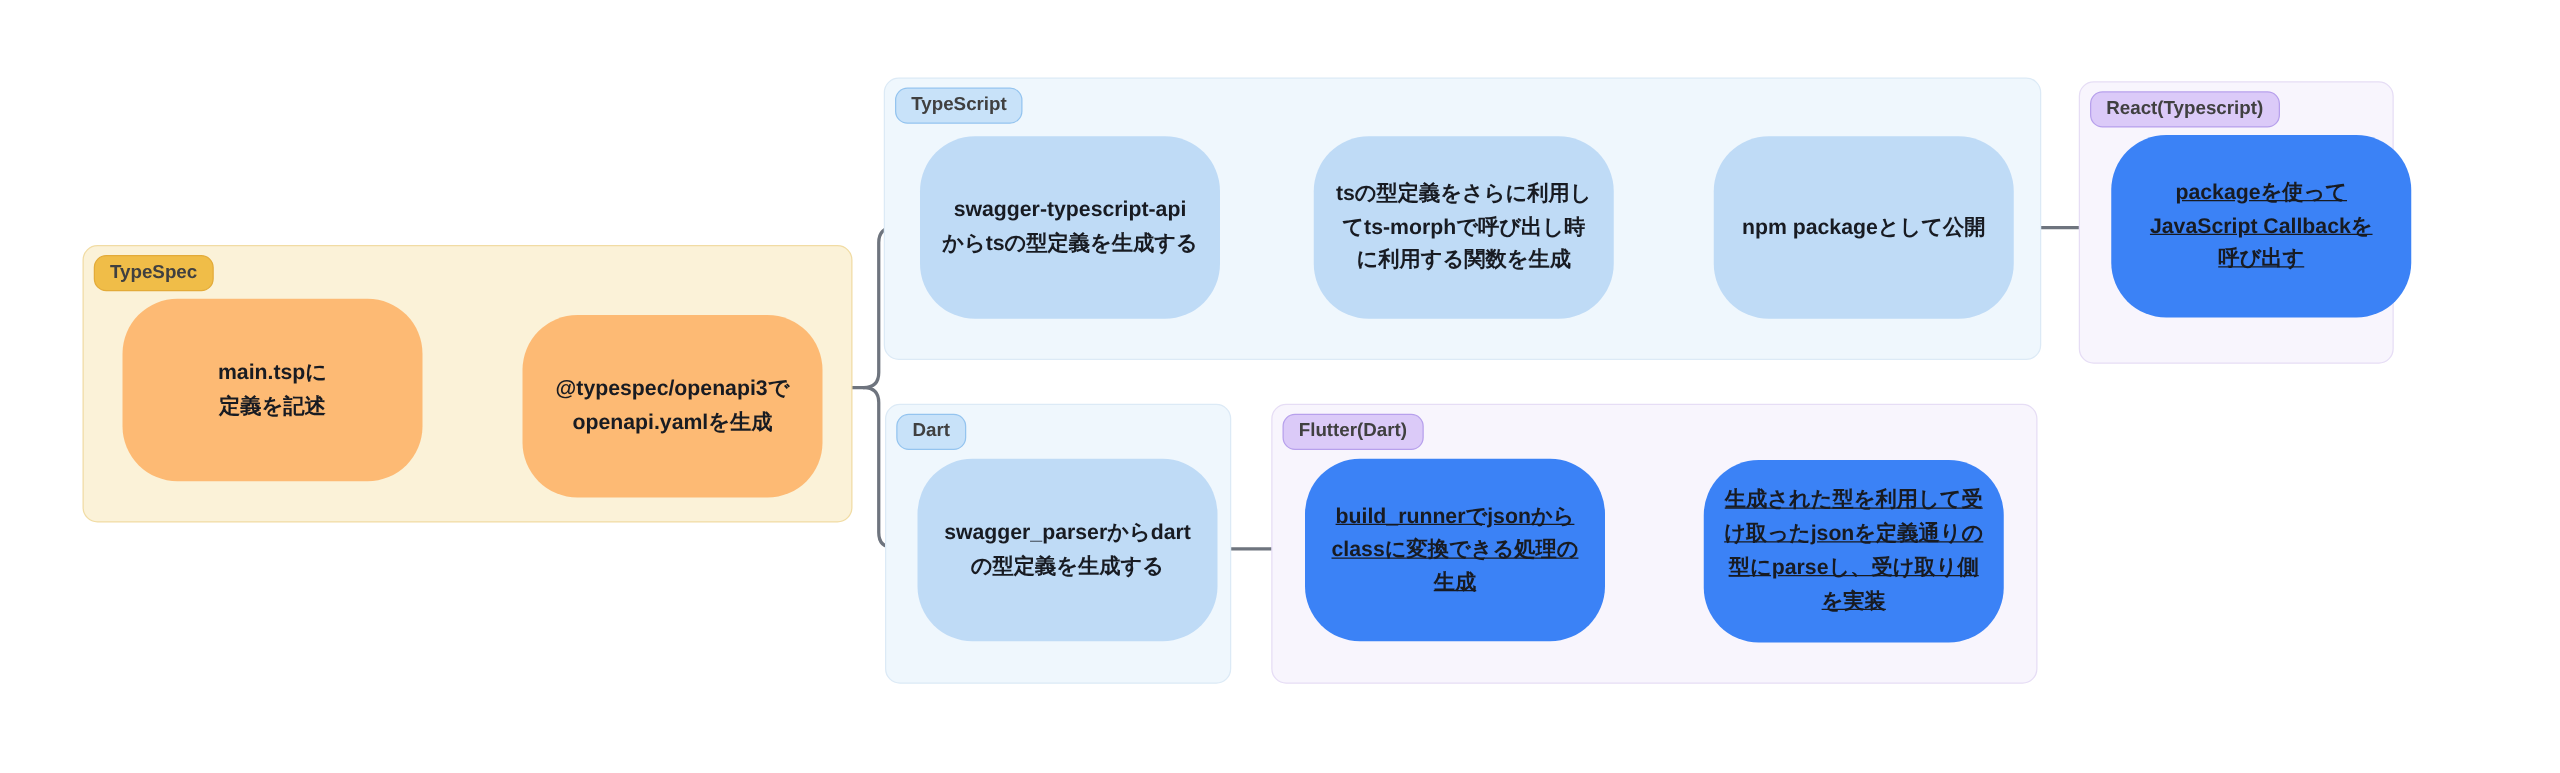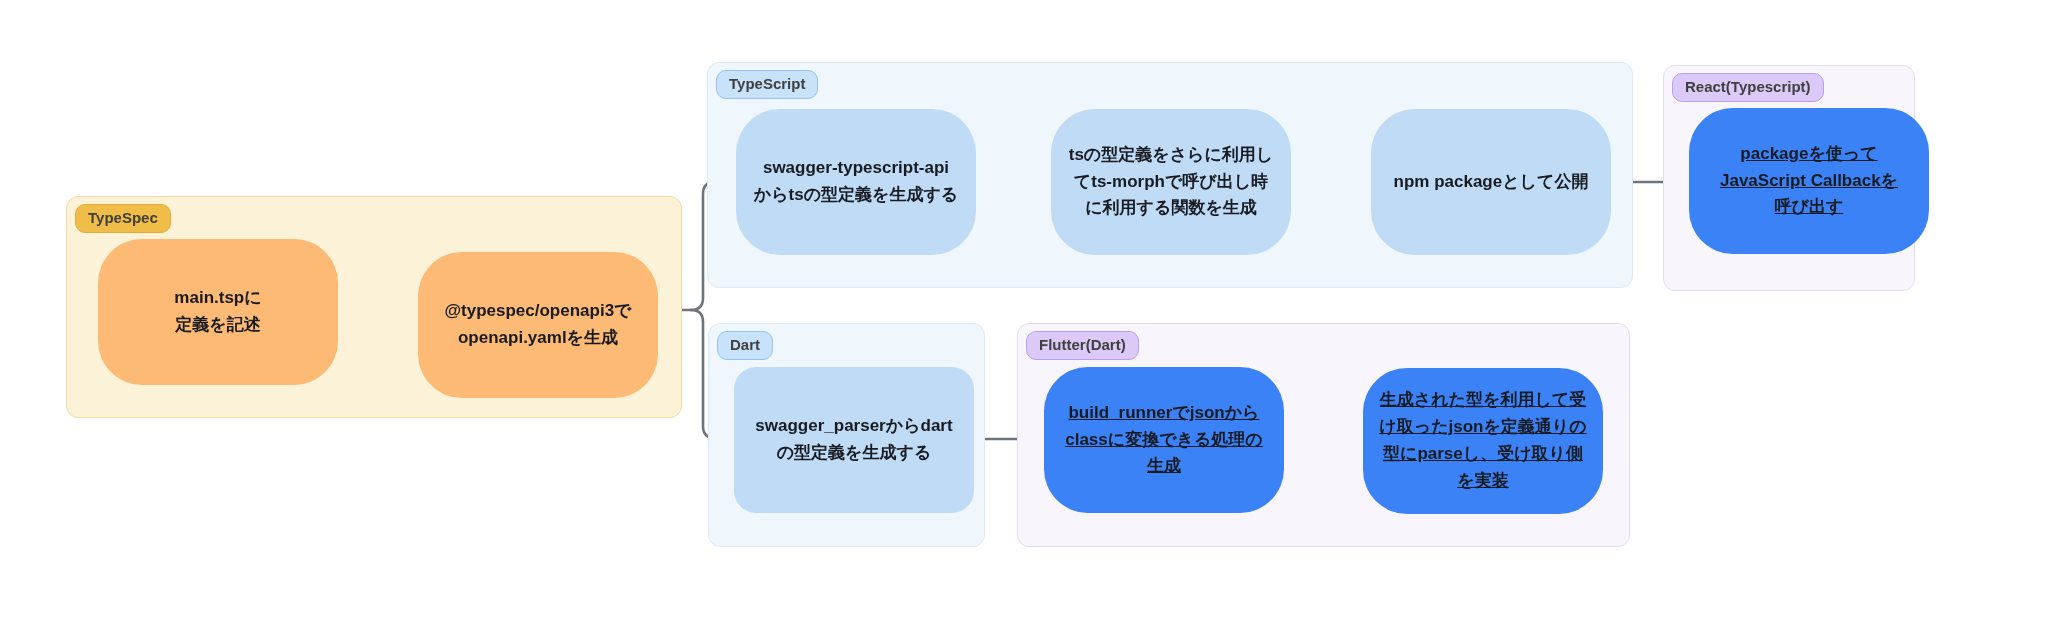--- a/index.html
+++ b/index.html
@@ -142,21 +142,21 @@
 
   <section class="group t-purple" style="left:1663px; top:65px; width:252px; height:226px;">
     <span class="badge">React(Typescript)</span>
     <div class="node" style="left:25px; top:42px;">packageを使って
 JavaScript Callbackを
 呼び出す</div>
   </section>
 
   <section class="group t-blue" style="left:708px; top:323px; width:277px; height:224px;">
     <span class="badge">Dart</span>
-    <div class="node" style="left:25px; top:43px;border-radius:22px;">swagger_parserからdart
+    <div class="node" style="left:25px; top:43px;">swagger_parserからdart
 の型定義を生成する</div>
   </section>
 
   <section class="group t-purple" style="left:1017px; top:323px; width:613px; height:224px;">
     <span class="badge">Flutter(Dart)</span>
     <div class="node" style="left:26px; top:43px;">build_runnerでjsonから
 classに変換できる処理の
 生成</div>
     <div class="node" style="left:345px; top:44px;">生成された型を利用して受
 け取ったjsonを定義通りの

